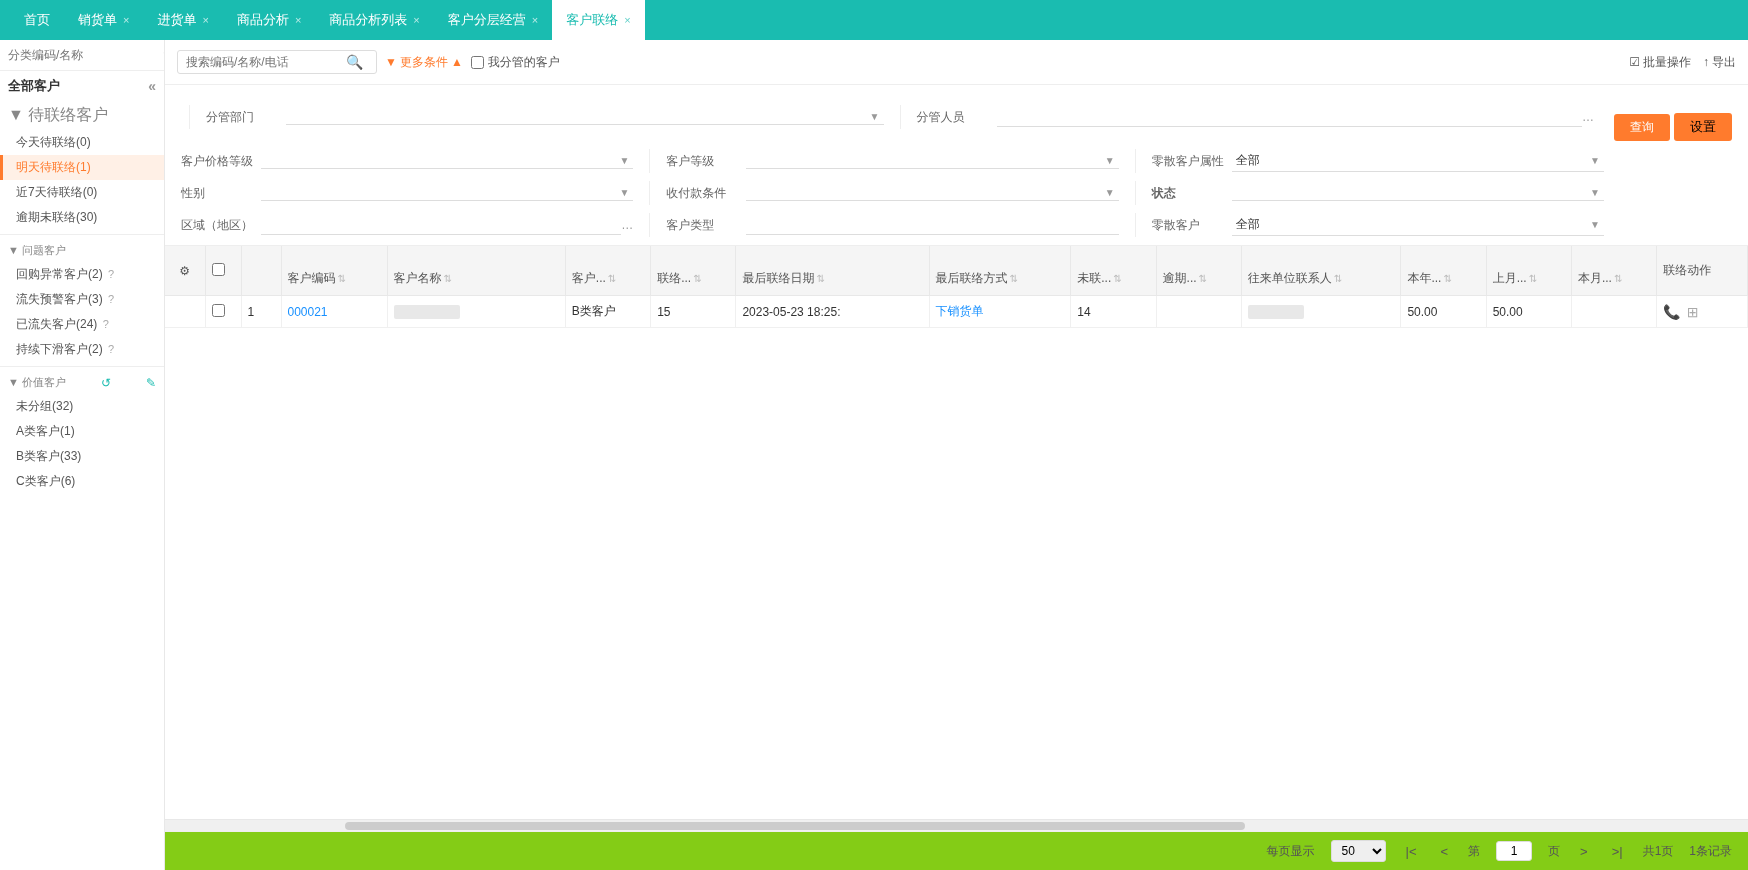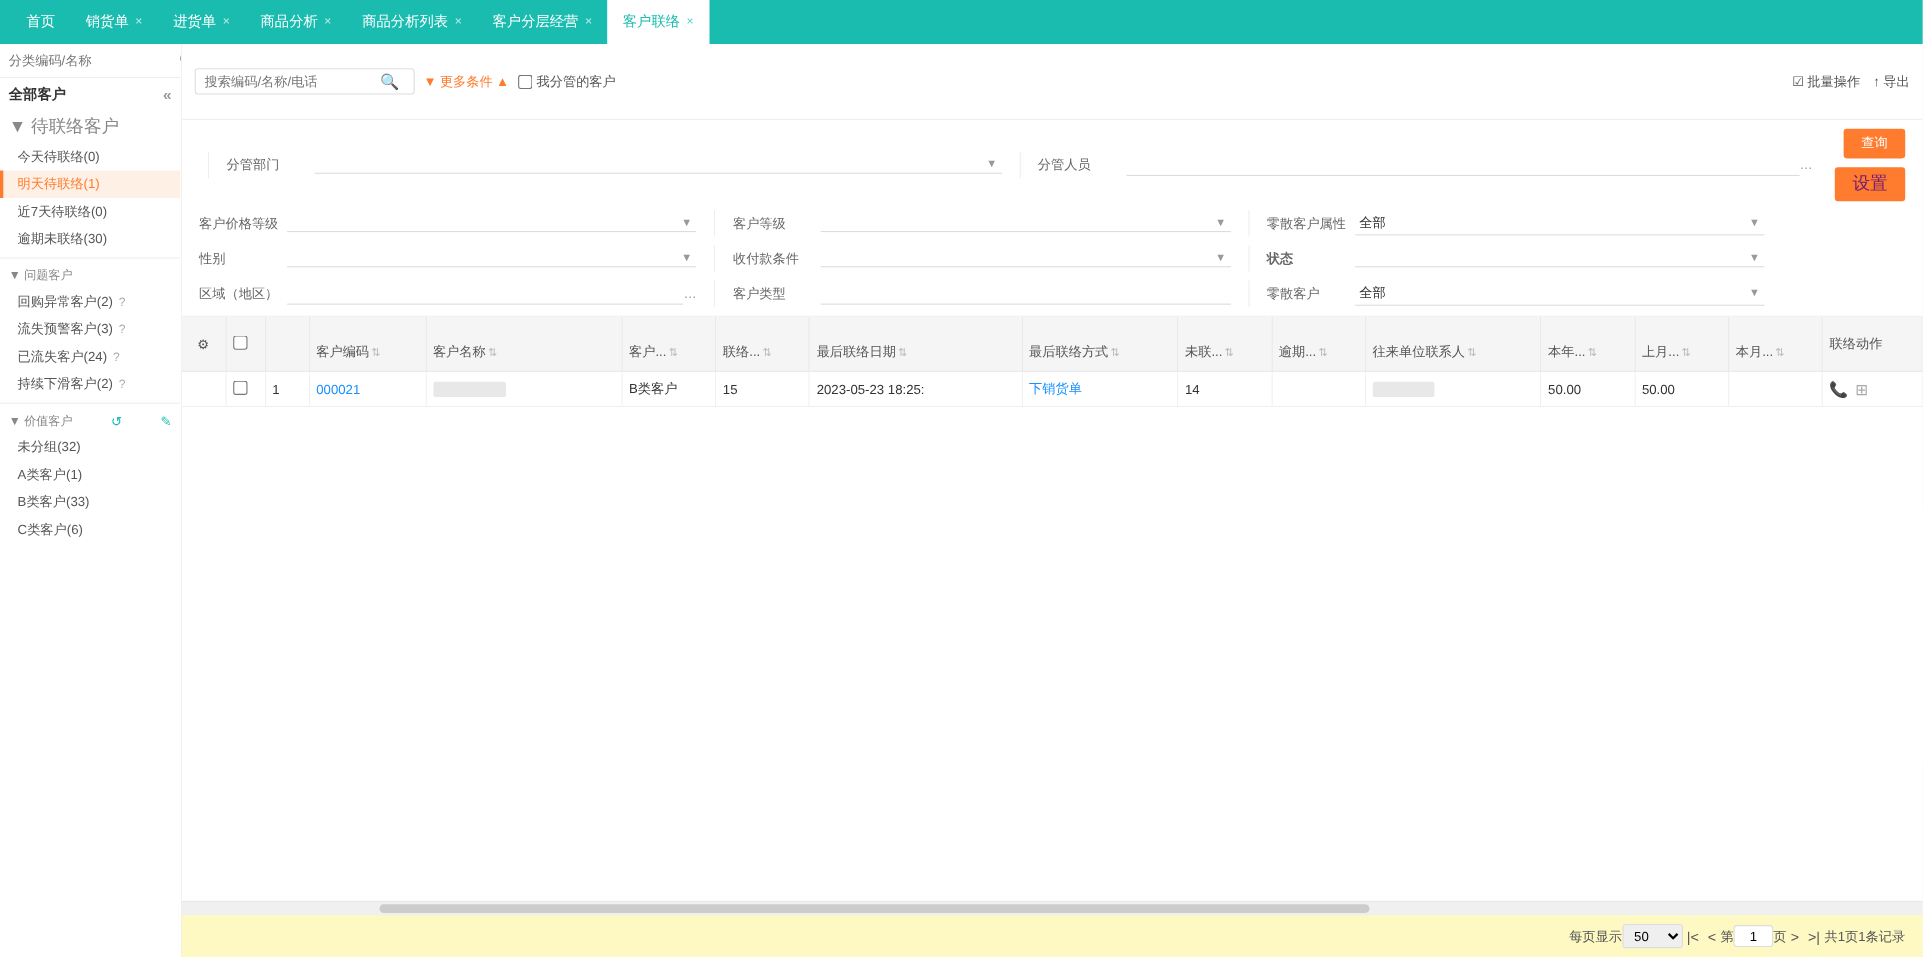--- a/index.html
+++ b/index.html
@@ -24,21 +24,21 @@
     .sidebar-item { padding: 4px 8px 4px 16px; cursor: pointer; color: #555; font-size: 12px; white-space: nowrap; overflow: hidden; text-overflow: ellipsis; }
     .sidebar-item.active { background: #FFF0E6; color: #FF7B2D; border-left: 3px solid #FF7B2D; padding-left: 13px; }
     .sidebar-group-header { display: flex; align-items: center; justify-content: space-between; padding: 4px 8px; color: #555; font-size: 12px; cursor: pointer; }
     .sidebar-divider { border-top: 1px solid #eee; margin: 4px 0; }
     .value-customer-header { display: flex; align-items: center; justify-content: space-between; padding: 4px 8px; color: #555; font-size: 12px; }
 
     
     .content-area { flex: 1; display: flex; flex-direction: column; overflow: hidden; }
 
     
-    .toolbar { background: #fff; padding: 22px 12px; display: flex; align-items: center; gap: 8px; border-bottom: 1px solid #eee; }
+    .toolbar { background: #fff; padding: 10px 12px; display: flex; align-items: center; gap: 8px; border-bottom: 1px solid #eee; }
     .search-input-wrap { display: flex; align-items: center; border: 1px solid #ddd; border-radius: 3px; padding: 3px 8px; min-width: 200px; background: #fff; }
     .search-input-wrap input { border: none; outline: none; font-size: 12px; width: 160px; }
     .search-icon { color: #1ABCB0; cursor: pointer; font-size: 14px; }
     .filter-btn { display: flex; align-items: center; gap: 3px; color: #FF7B2D; cursor: pointer; font-size: 12px; border: none; background: none; }
     .checkbox-label { display: flex; align-items: center; gap: 4px; font-size: 12px; color: #555; cursor: pointer; }
     .toolbar-right { margin-left: auto; display: flex; align-items: center; gap: 12px; }
     .batch-btn { display: flex; align-items: center; gap: 3px; color: #555; cursor: pointer; font-size: 12px; }
     .export-btn { display: flex; align-items: center; gap: 3px; color: #555; cursor: pointer; font-size: 12px; }
 
     
@@ -46,42 +46,42 @@
     .filter-row { display: flex; align-items: center; margin-bottom: 8px; gap: 8px; }
     .filter-row:last-child { margin-bottom: 0; }
     .filter-field { display: flex; align-items: center; flex: 1; min-width: 0; }
     .filter-label { color: #666; font-size: 12px; white-space: nowrap; min-width: 80px; }
     .filter-input { flex: 1; border: none; border-bottom: 1px solid #ddd; outline: none; font-size: 12px; padding: 2px 4px; background: transparent; }
     .filter-select { flex: 1; border: none; border-bottom: 1px solid #ddd; outline: none; font-size: 12px; padding: 2px 4px; background: transparent; cursor: pointer; display: flex; align-items: center; justify-content: space-between; }
     .filter-select-val { color: #333; }
     .filter-select-arrow { color: #999; font-size: 10px; }
     .filter-separator { width: 1px; background: #eee; height: 24px; margin: 0 8px; }
     .query-btn { background: #FF7B2D; color: #fff; border: none; border-radius: 3px; padding: 5px 16px; cursor: pointer; font-size: 12px; white-space: nowrap; }
-    .set-btn { background: #FF7B2D; color: #701a75; border: none; border-radius: 3px; padding: 5px 16px; cursor: pointer; font-size: 16px; white-space: nowrap; margin-top: 4px; }
-    .filter-actions { display: flex; flex-direction: column; align-items: flex-end; gap: 4px; padding-left: 12px; }
+    .set-btn { background: #FF7B2D; color: #000000; border: none; border-radius: 3px; padding: 5px 16px; cursor: pointer; font-size: 13px; white-space: nowrap; margin-top: 20px; }
+    .filter-actions { display: flex; flex-direction: row; align-items: flex-end; gap: 4px; padding-left: 12px; }
     .dots-btn { color: #999; cursor: pointer; }
 
     
     .table-wrap { flex: 1; overflow-x: auto; overflow-y: auto; background: #fff; }
     table { width: 100%; border-collapse: collapse; font-size: 12px; }
     thead tr { background: #f5f5f5; }
     th { padding: 8px 6px; text-align: left; color: #555; font-weight: normal; border-bottom: 1px solid #e8e8e8; border-right: 1px solid #e8e8e8; white-space: nowrap; }
     th:first-child, td:first-child { text-align: center; width: 40px; }
     td { padding: 7px 6px; border-bottom: 1px solid #f0f0f0; border-right: 1px solid #f0f0f0; color: #333; white-space: nowrap; }
     .link-text { color: #1890ff; cursor: pointer; text-decoration: none; }
     .blurred-text { color: #ccc; background: #eee; border-radius: 2px; padding: 0 20px; }
     .action-icons { display: flex; align-items: center; gap: 6px; }
     .action-icon { color: #aaa; cursor: pointer; font-size: 14px; }
 
     
     .th-inner { display: flex; align-items: center; gap: 2px; margin-top: 16px; }
     .sort-icon { color: #bbb; font-size: 10px; }
 
     
-    .table-footer { background: #fef9c3; border-top: 1px solid #eee; padding: 8px 16px; display: flex; align-items: center; justify-content: flex-end; gap: 0; font-size: 12px; color: #555; }
+    .table-footer { background: #84cc16; border-top: 1px solid #eee; padding: 8px 16px; display: flex; align-items: center; justify-content: flex-end; gap: 16px; font-size: 12px; color: #555; }
     .footer-select { border: 1px solid #ddd; border-radius: 3px; padding: 2px 6px; font-size: 12px; cursor: pointer; }
     .page-nav-btn { border: none; background: none; cursor: pointer; color: #555; font-size: 13px; padding: 2px 4px; }
     .page-input { border: 1px solid #ddd; border-radius: 3px; width: 36px; text-align: center; padding: 2px 4px; font-size: 12px; }
     .scrollbar-area { height: 12px; background: #f0f0f0; border-top: 1px solid #e8e8e8; position: relative; }
     .scrollbar-thumb { position: absolute; left: 180px; width: 900px; height: 8px; top: 2px; background: #ccc; border-radius: 4px; }
   </style>
 </head>
 <body>
 
 <nav class="top-nav">

